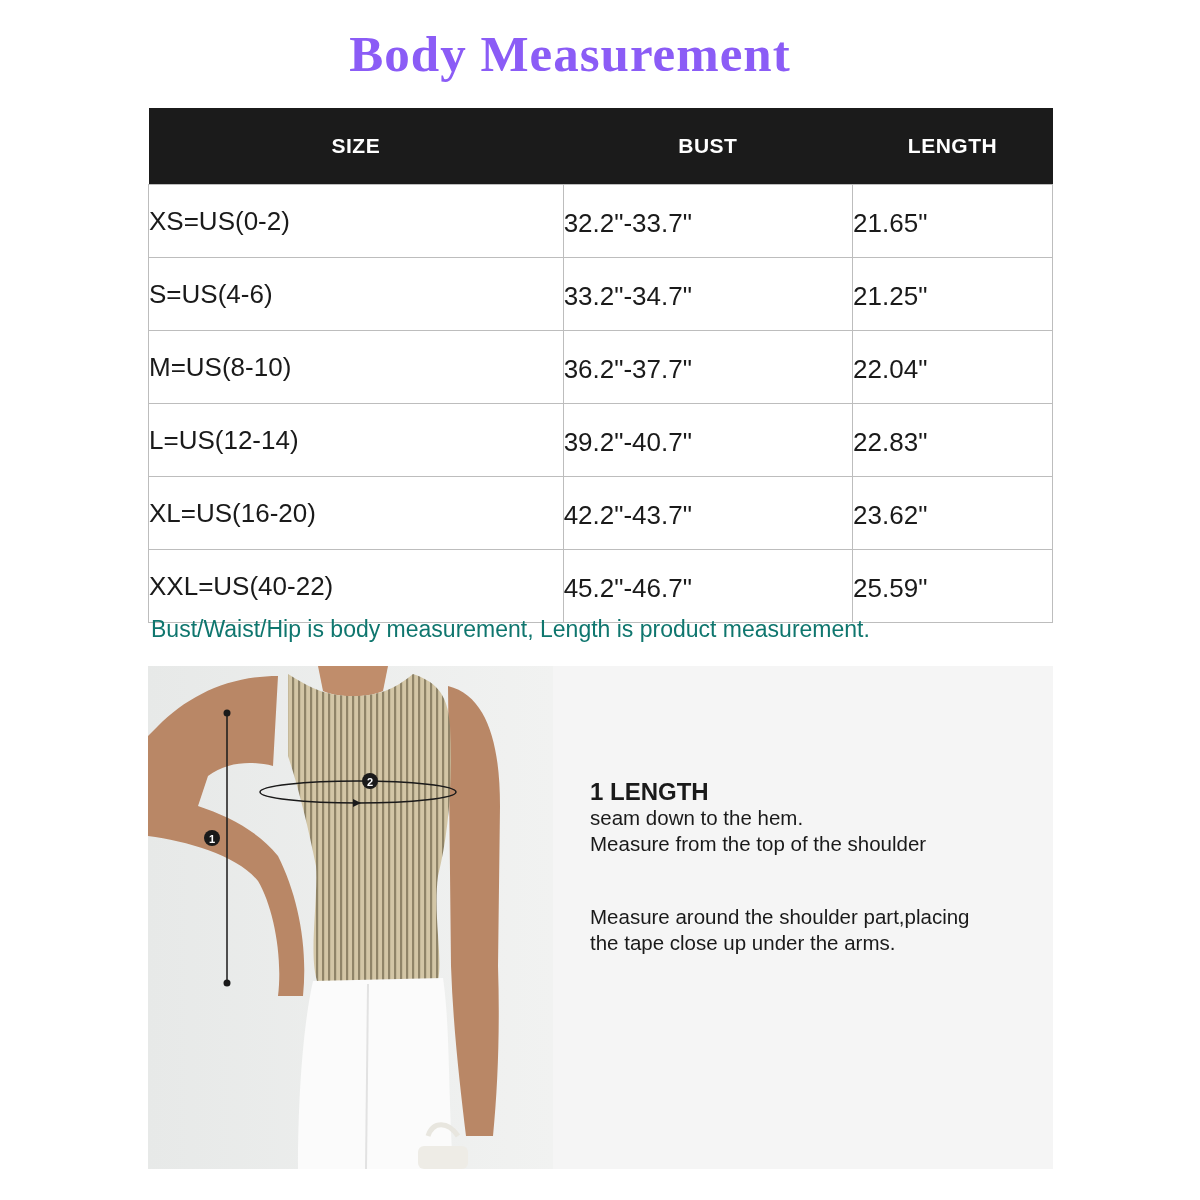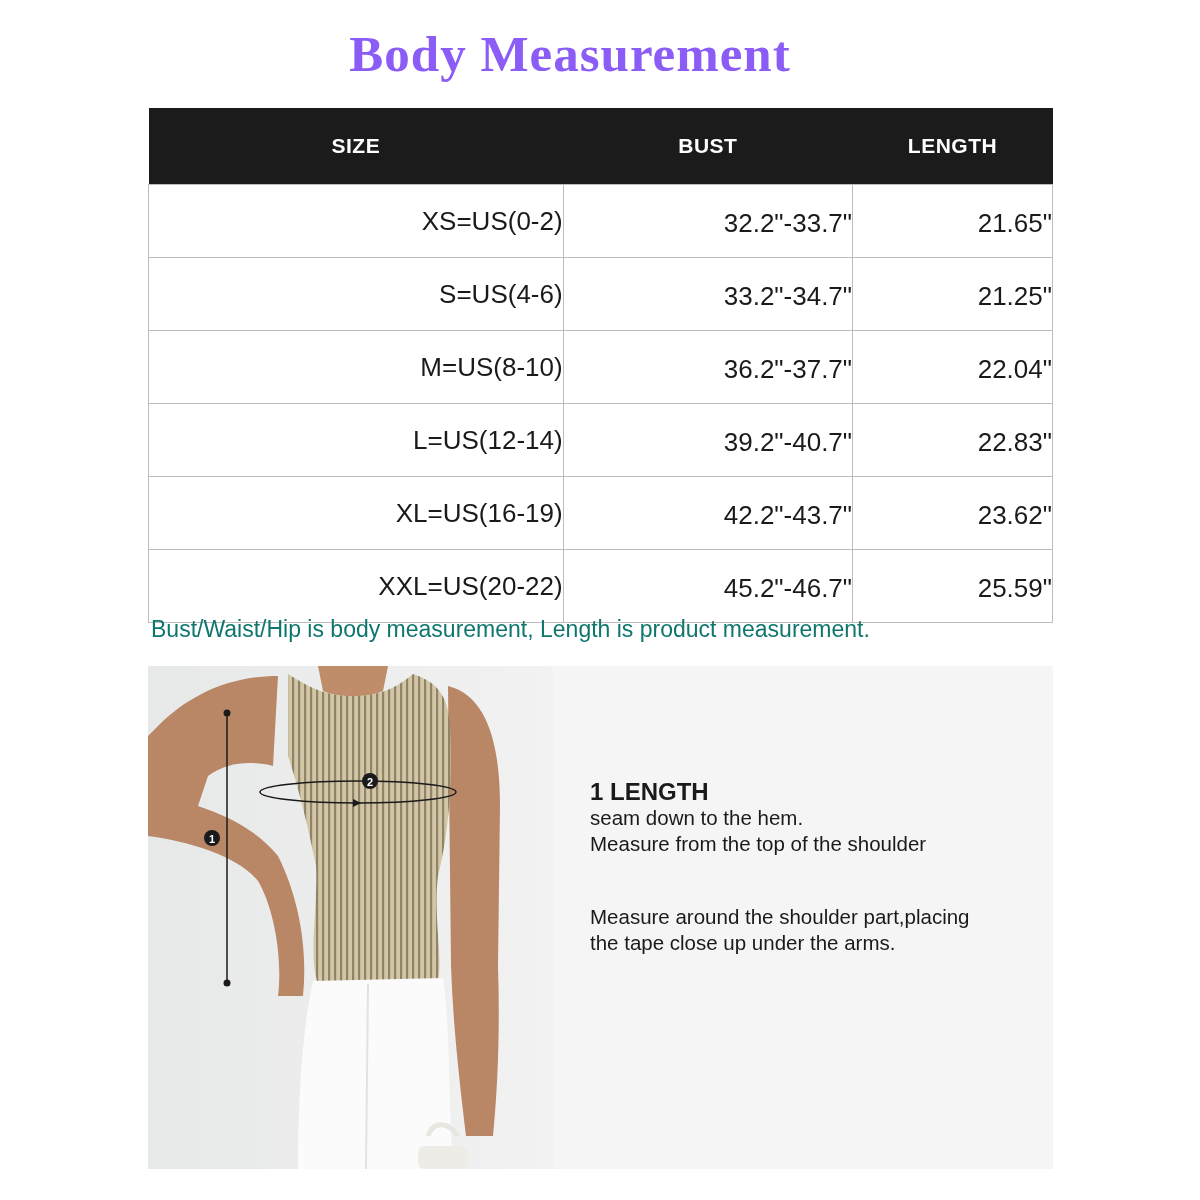--- a/index.html
+++ b/index.html
@@ -1,20 +1,20 @@
 <!DOCTYPE html>
 <html><head>
 <meta charset="utf-8">
 <style>
   html, body { margin:0; padding:0; background:#ffffff; }
   body { width:1200px; height:1200px; position:relative; overflow:hidden; font-family:"Liberation Sans", sans-serif; color:#1a1a1a; }
   .title { position:absolute; left:0; top:14px; width:1140px; text-align:center; font-family:"Liberation Serif", "DejaVu Serif", serif; font-size:51px; font-weight:bold; letter-spacing:1px; color:#8b5cf6; line-height:80px; }
   .table { position:absolute; left:148px; top:108px; width:905px; border-collapse:collapse; }
   .table th { background:#1b1b1b; color:#ffffff; height:76px; font-size:21px; font-weight:bold; text-align:center; padding:0; letter-spacing:0.5px; }
-  .table td { height:68px; font-size:26px; text-align:right; border:1.5px solid #bdbdbd; padding:0; color:#1a1a1a; }
+  .table td { height:68px; font-size:26px; text-align:left; border:1.5px solid #bdbdbd; padding:0; color:#1a1a1a; }
   .table tr td:first-child { border-left:1.5px solid #bdbdbd; }
   .table td.c-bust, .table td.c-len { padding-top:4px; }
   .note { position:absolute; left:151px; top:616px; font-size:23px; color:#0f766e; }
   .panel { position:absolute; left:148px; top:666px; width:905px; height:503px; background:#f5f5f5; }
   .photo { position:absolute; left:0; top:0; width:405px; height:503px; overflow:hidden; background:#eceeed; }
   .guide { position:absolute; left:590px; font-size:20.5px; color:#1a1a1a; line-height:26px; }
   .guide .h { font-weight:bold; font-size:24px; }
 </style>
 </head>
 <body>
@@ -44,26 +44,26 @@
       <td>M=US(8-10)</td>
       <td class="c-bust">36.2"-37.7"</td>
       <td class="c-len">22.04"</td>
     </tr>
     <tr>
       <td>L=US(12-14)</td>
       <td class="c-bust">39.2"-40.7"</td>
       <td class="c-len">22.83"</td>
     </tr>
     <tr>
-      <td>XL=US(16-19)</td>
+      <td>XL=US(16-20)</td>
       <td class="c-bust">42.2"-43.7"</td>
       <td class="c-len">23.62"</td>
     </tr>
     <tr>
-      <td>XXL=US(20-22)</td>
+      <td>XXL=US(40-22)</td>
       <td class="c-bust">45.2"-46.7"</td>
       <td class="c-len">25.59"</td>
     </tr>
   </tbody>
 </table>
 
 <div class="note">Bust/Waist/Hip is body measurement, Length is product measurement.</div>
 
 <div class="panel">
   <div class="photo">

